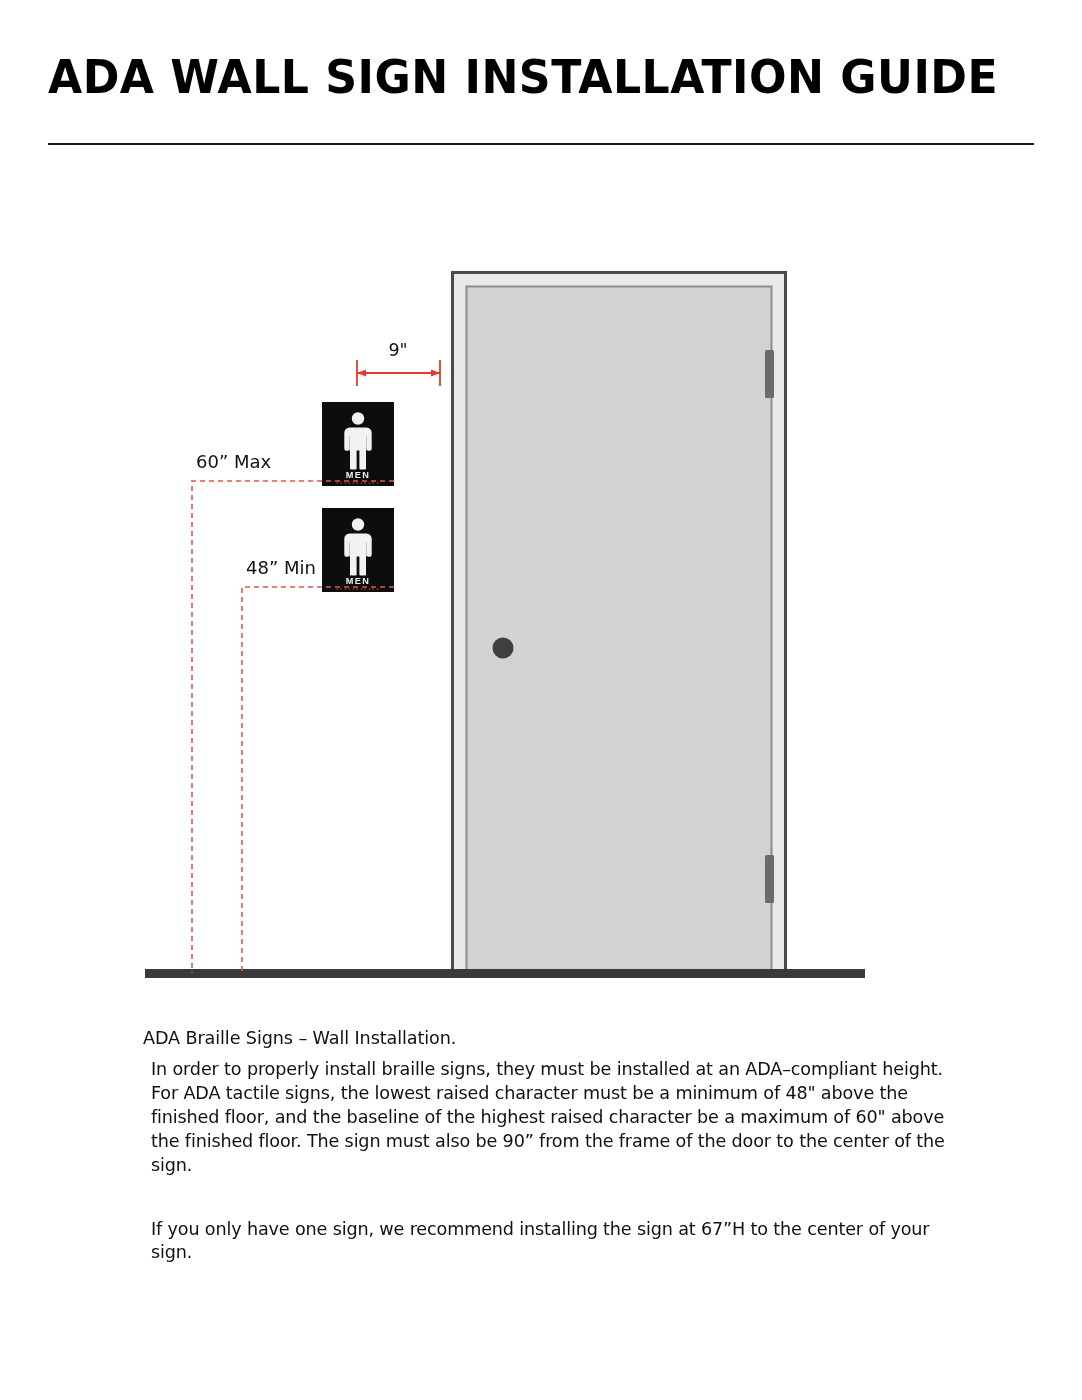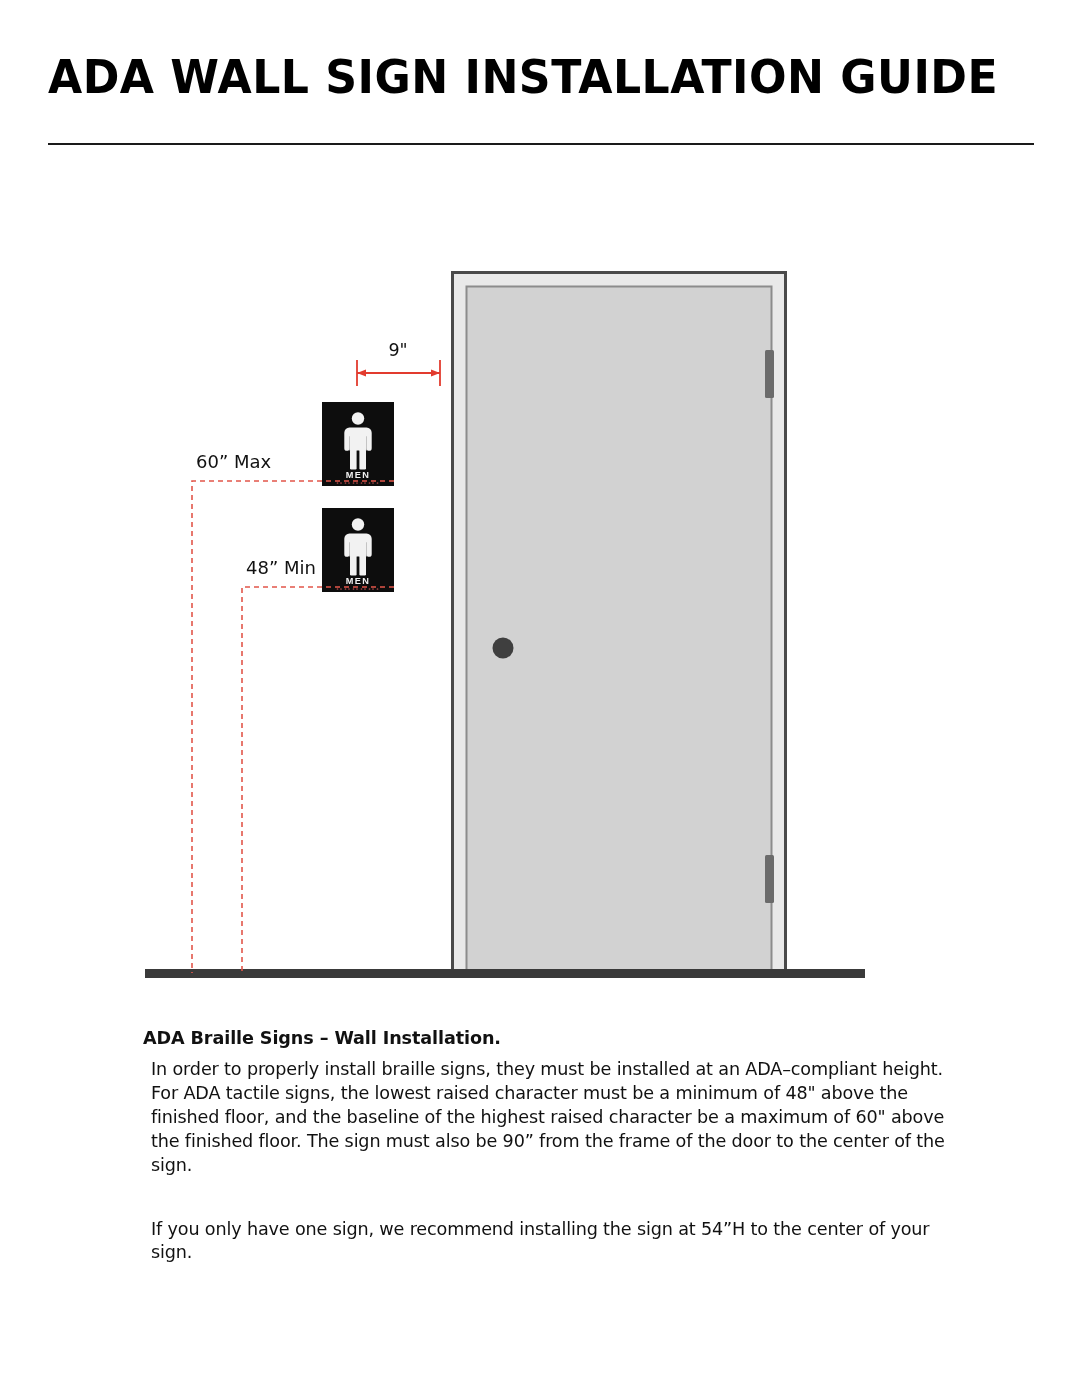--- a/index.html
+++ b/index.html
@@ -56,21 +56,21 @@
     position: absolute;
     left: 143px;
     top: 1026px;
     width: 830px;
     font-family: "DejaVu Sans", sans-serif;
     font-size: 17.6px;
     line-height: 23.9px;
     color: #111;
   }
   .body-heading {
-    font-weight: bold;
+    font-weight: normal;
     font-size: 17.6px;
     line-height: 24px;
     margin: 0 0 1px 0;
     letter-spacing: -0.1px;
   }
   .body-para {
     margin: 8px;
     letter-spacing: -0.15px;
   }
   .body-gap { height: 24px; }
@@ -154,14 +154,14 @@
       <path d="M394,437 H242 V823" fill="none" stroke="#e2564a" stroke-width="1.6" stroke-dasharray="5 4"></path>
       <text x="246" y="424" fill="#111" font-family="'DejaVu Sans', sans-serif" font-size="18" id="lbl-min">48” Min</text>
     </g>
   </svg>
 </div>
 
 <div class="body-copy">
   <p class="body-heading">ADA Braille Signs – Wall Installation.</p>
   <p class="body-para">In order to properly install braille signs, they must be installed at an ADA–compliant height. For ADA tactile signs, the lowest raised character must be a minimum of 48" above the finished floor, and the baseline of the highest raised character be a maximum of 60" above the finished floor. The sign must also be 90” from the frame of the door to the center of the sign.</p>
   <div class="body-gap"></div>
-  <p class="body-para">If you only have one sign, we recommend installing the sign at 54”H to the center of your sign.</p>
+  <p class="body-para">If you only have one sign, we recommend installing the sign at 67”H to the center of your sign.</p>
 </div>
 
 </body></html>

